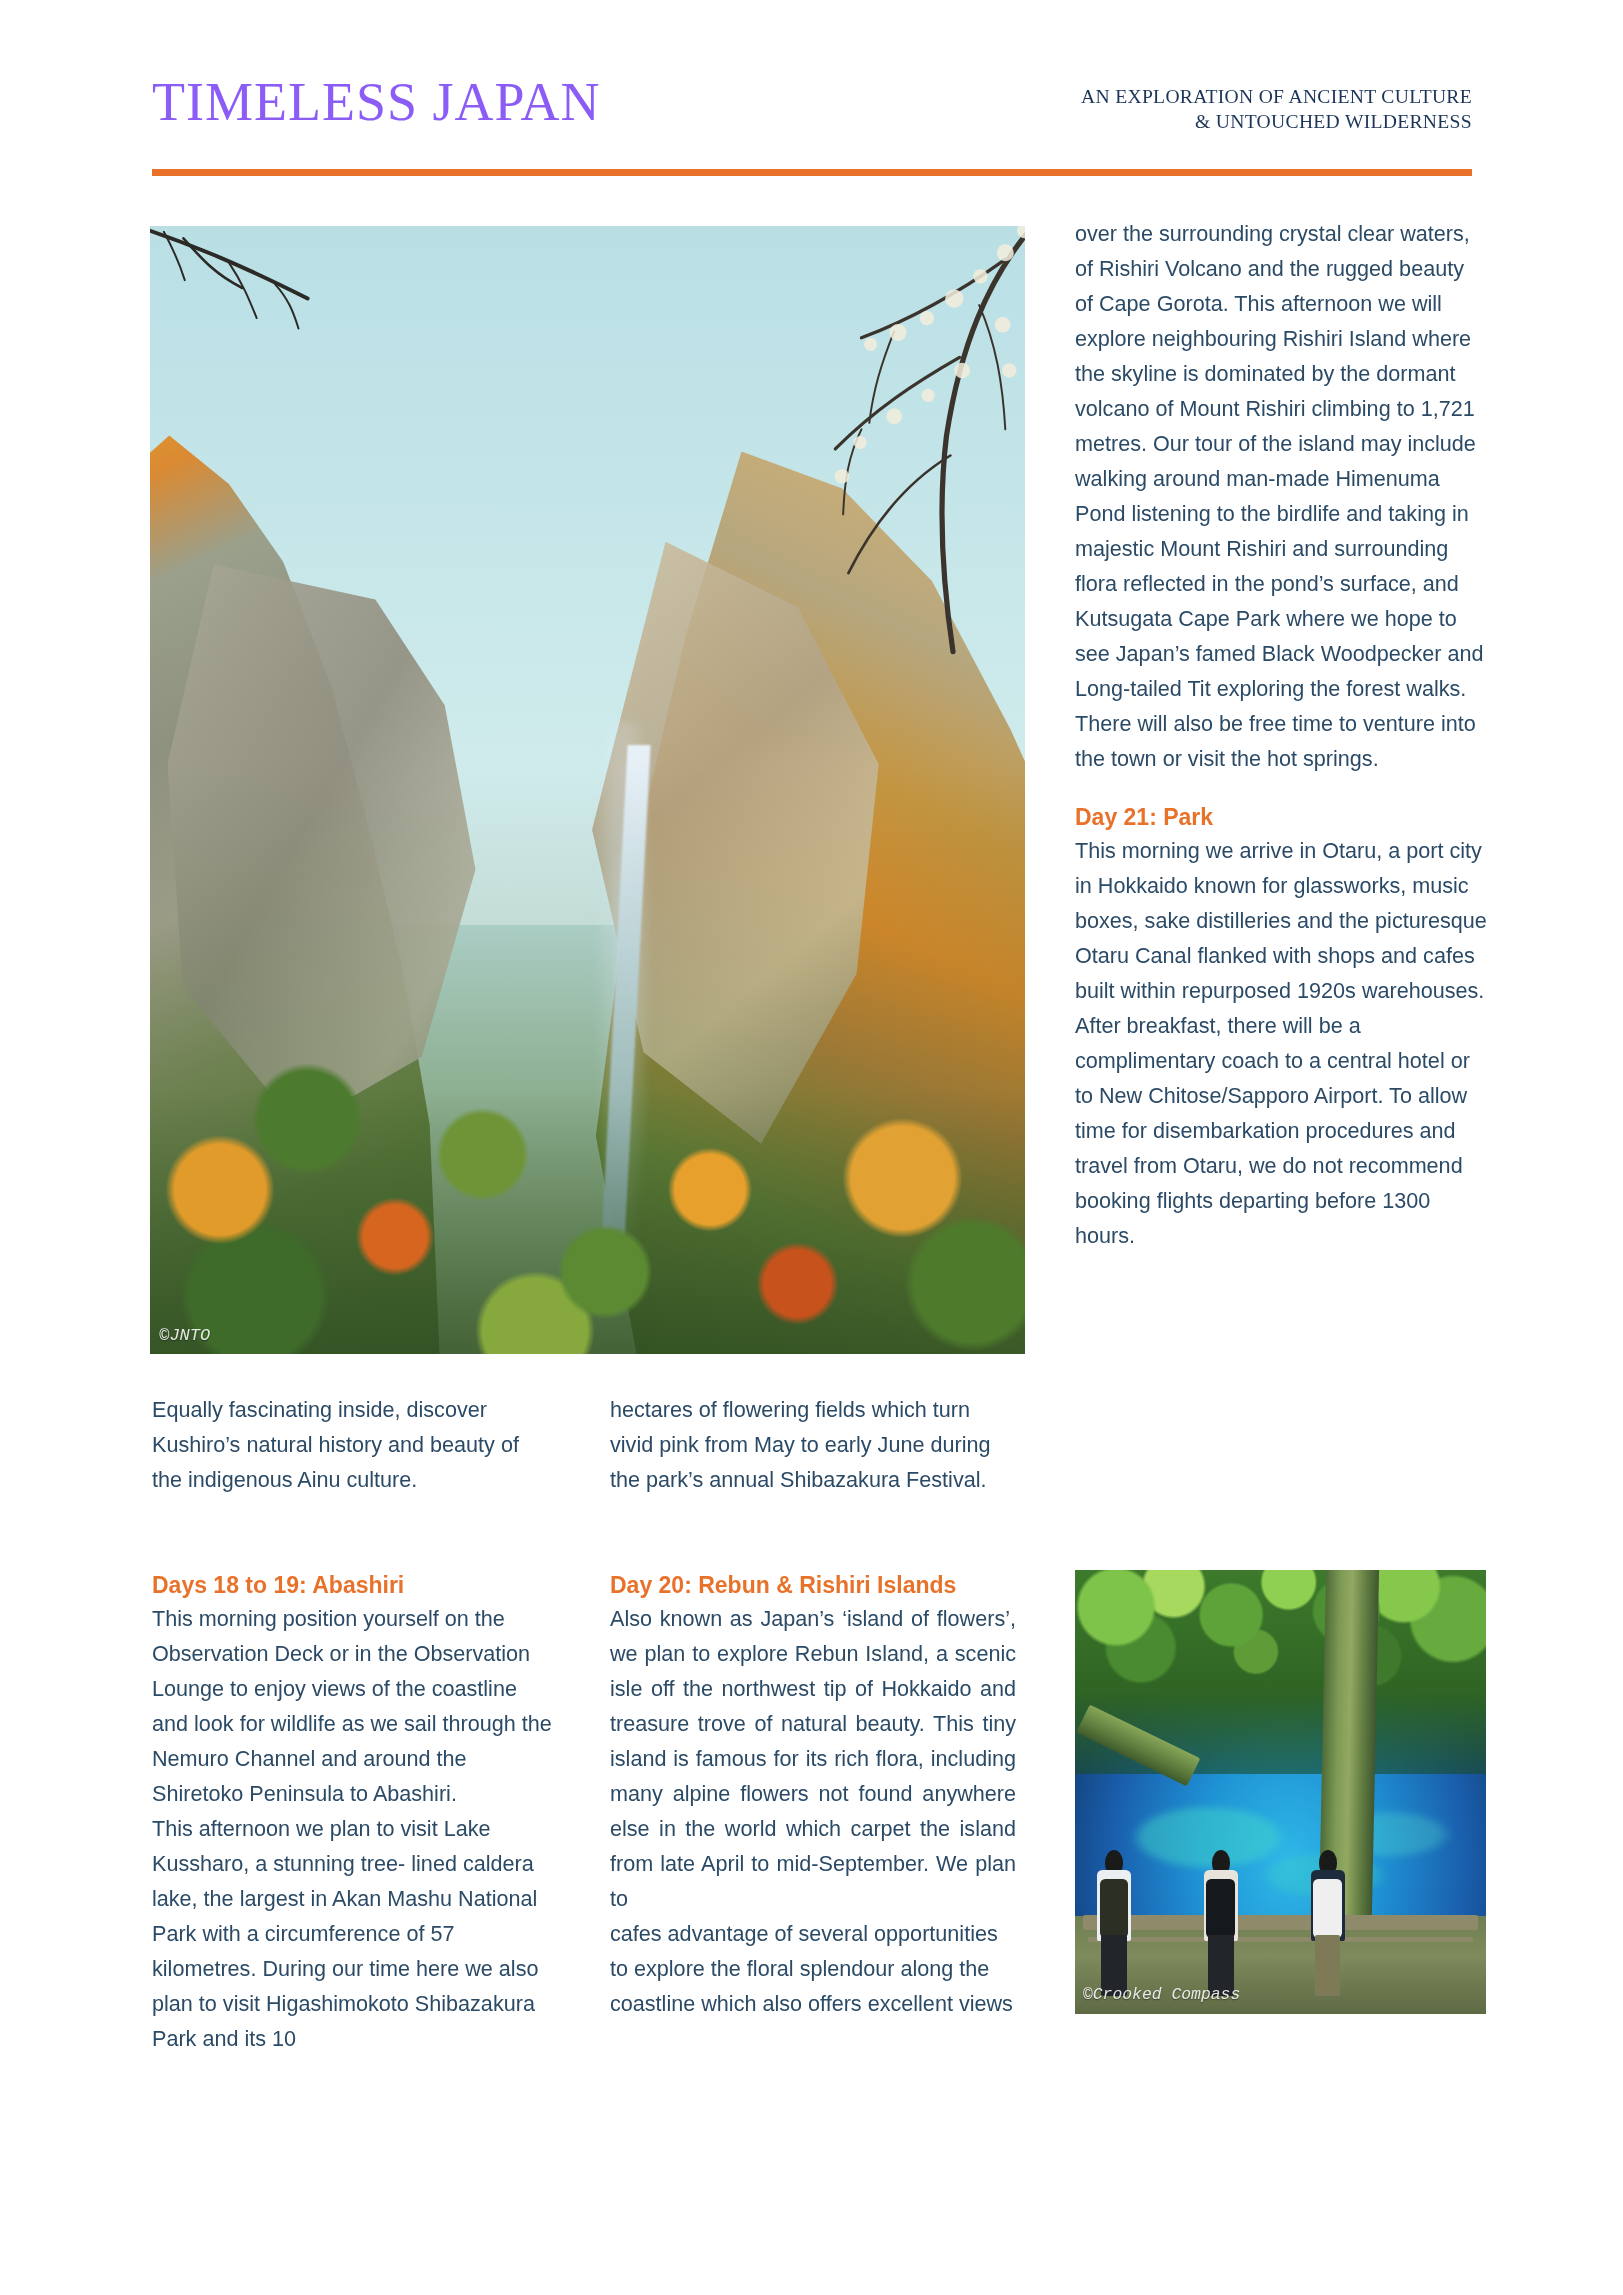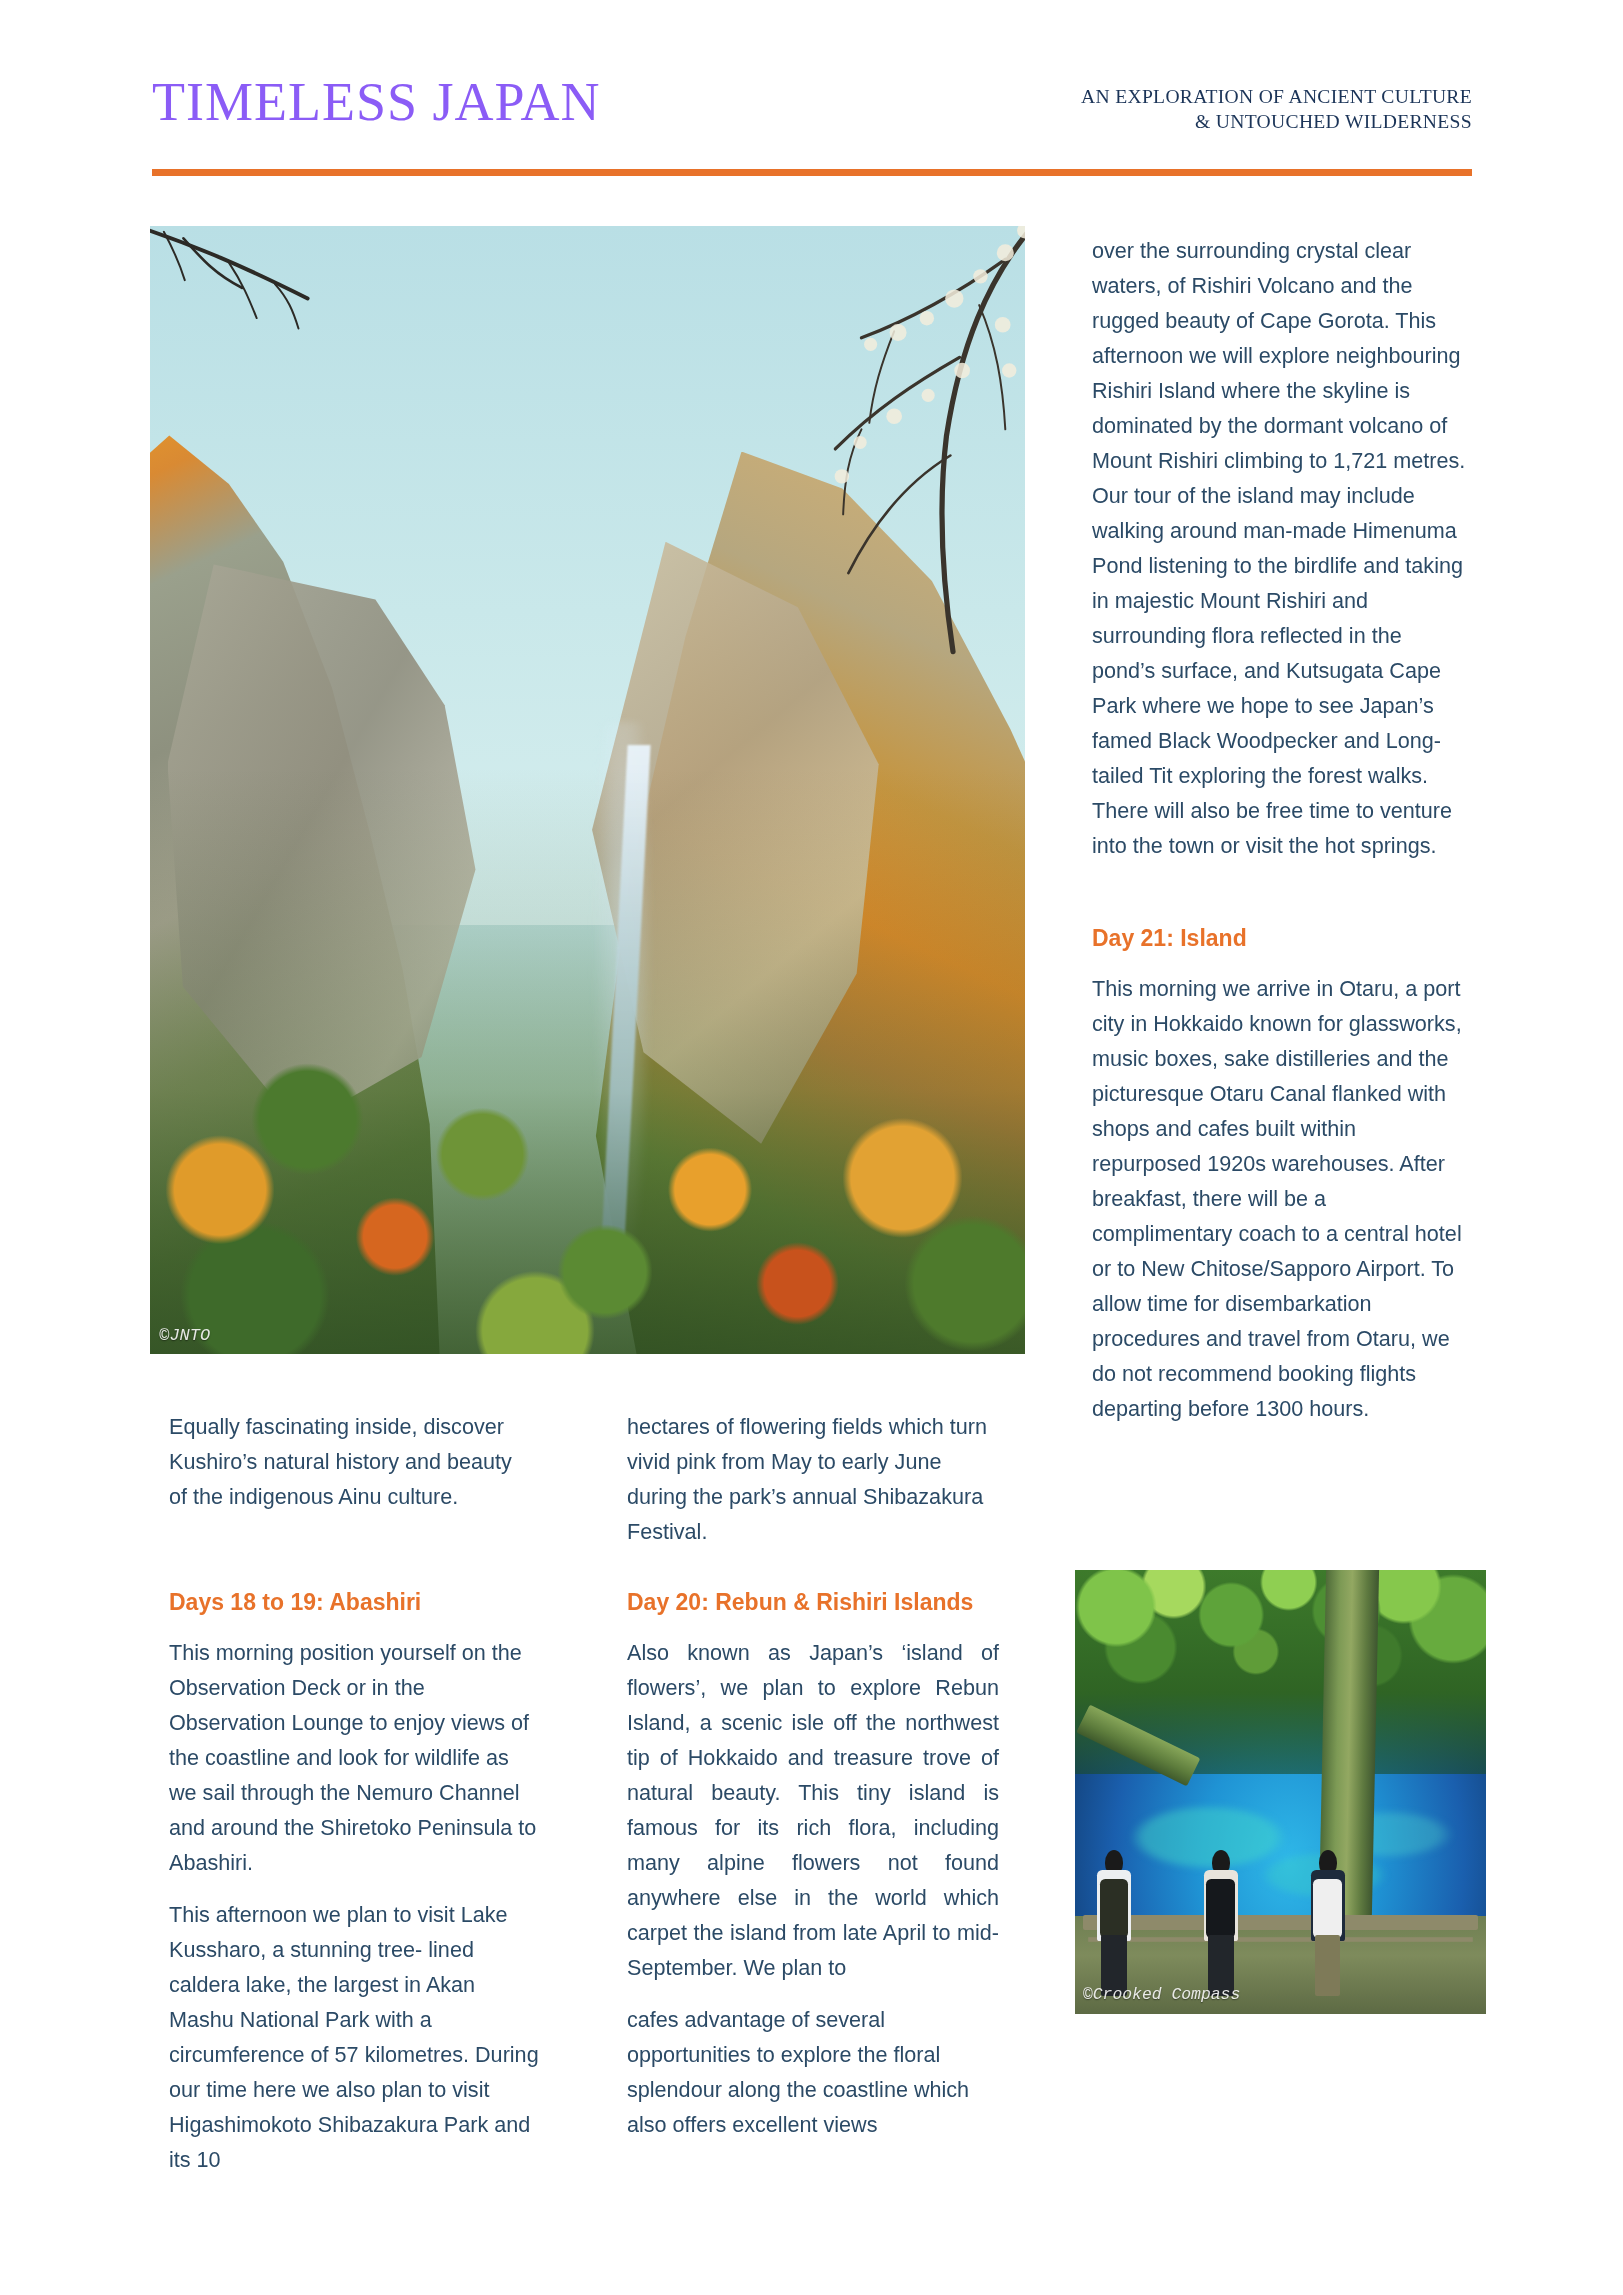--- a/index.html
+++ b/index.html
@@ -299,21 +299,21 @@
   }
 
   
   .col-text {
     position: absolute;
     font-family: "Liberation Sans", "DejaVu Sans", sans-serif;
     font-size: 21.6px;
     line-height: 35px;
     color: #2b4a66;
   }
-  .col-text p { margin: 17px; }
+  .col-text p { margin: 0; }
   .day-head {
     font-family: "Liberation Sans", "DejaVu Sans", sans-serif;
     font-size: 23px;
     font-weight: bold;
     color: #e8722a;
     line-height: 31px;
     margin: 0 0 2.6px 0;
   }
 
   #col-right {
@@ -435,21 +435,21 @@
             <circle cx="500" cy="16" r="12"></circle>
         </g>
       </svg>
     </div>
     <div class="credit">©JNTO</div>
   </div>
 
   <div class="col-text" id="col-right">
     <p>over the surrounding crystal clear waters, of Rishiri Volcano and the rugged beauty of Cape Gorota. This afternoon we will explore neighbouring Rishiri Island where the skyline is dominated by the dormant volcano of Mount Rishiri climbing to 1,721 metres. Our tour of the island may include walking around man-made Himenuma Pond listening to the birdlife and taking in majestic Mount Rishiri and surrounding flora reflected in the pond’s surface, and Kutsugata Cape Park where we hope to see Japan’s famed Black Woodpecker and Long-tailed Tit exploring the forest walks. There will also be free time to venture into the town or visit the hot springs.</p>
     <div class="gap"></div>
-    <p class="day-head">Day 21: Island</p>
+    <p class="day-head">Day 21: Park</p>
     <p>This morning we arrive in Otaru, a port city in Hokkaido known for glassworks, music boxes, sake distilleries and the picturesque Otaru Canal flanked with shops and cafes built within repurposed 1920s warehouses. After breakfast, there will be a complimentary coach to a central hotel or to New Chitose/Sapporo Airport. To allow time for disembarkation procedures and travel from Otaru, we do not recommend booking flights departing before 1300 hours.</p>
   </div>
 
   <div class="col-text" id="mid-left">
     <p>Equally fascinating inside, discover Kushiro’s natural history and beauty of the indigenous Ainu culture.</p>
   </div>
   <div class="col-text" id="mid-center">
     <p>hectares of flowering fields which turn vivid pink from May to early June during the park’s annual Shibazakura Festival.</p>
   </div>
 

